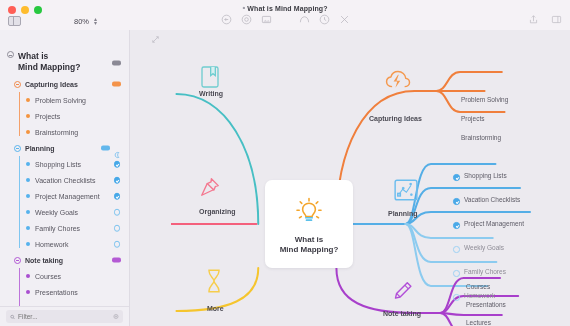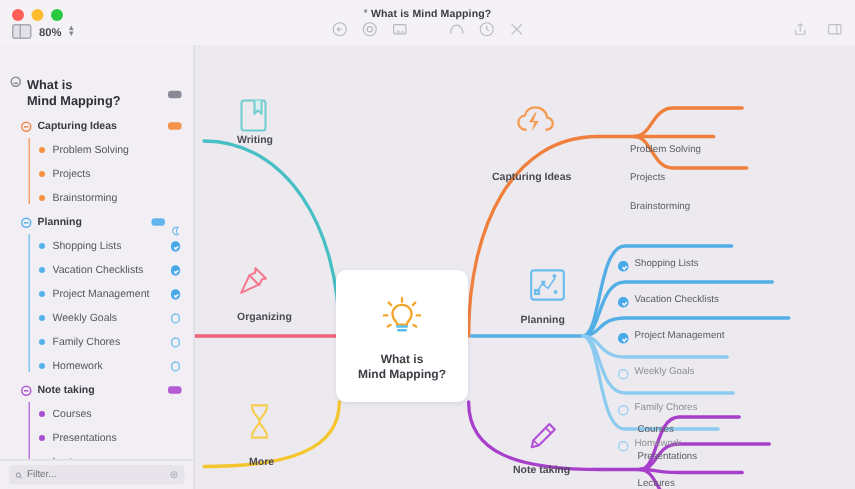--- a/index.html
+++ b/index.html
@@ -66,30 +66,30 @@
     display: flex; align-items: center; gap: 5px;
   }
   .panel-ico {
     width: 13px; height: 10px; border: 1px solid #a9a7b2;
     border-radius: 2px; background: #e3e1e8; position: relative;
   }
   .panel-ico:after {
     content: ""; position: absolute; left: 4px; top: -1px; bottom: -1px;
     width: 1px; background: #a9a7b2;
   }
-  .zoom-val { font-size: 7.5px; color: #4a4852; font-weight: 700; }
+  .zoom-val { font-size: 7.5px; color: #4a4852; font-weight: 400; margin-left: 48px; }
   .stepper { display: flex; flex-direction: column; line-height: 4px;
              font-size: 6px; color: #85838e; }
   .edit-icons {
     position: absolute; left: 8px; top: 26px;
     display: flex; gap: 11px; opacity: .35;
   }
 
   
-  .body { flex: 1 1 auto; display: flex; min-height: 0; }
+  .body { flex: 1 1 auto; display: flex; min-height: 0; gap: 41px; }
 
   
   .sidebar {
     width: 130px; flex: 0 0 130px;
     background: #f1eff4;
     border-right: 1px solid #dedbe3;
     position: relative;
     padding-top: 20px;
     overflow: hidden;
   }

